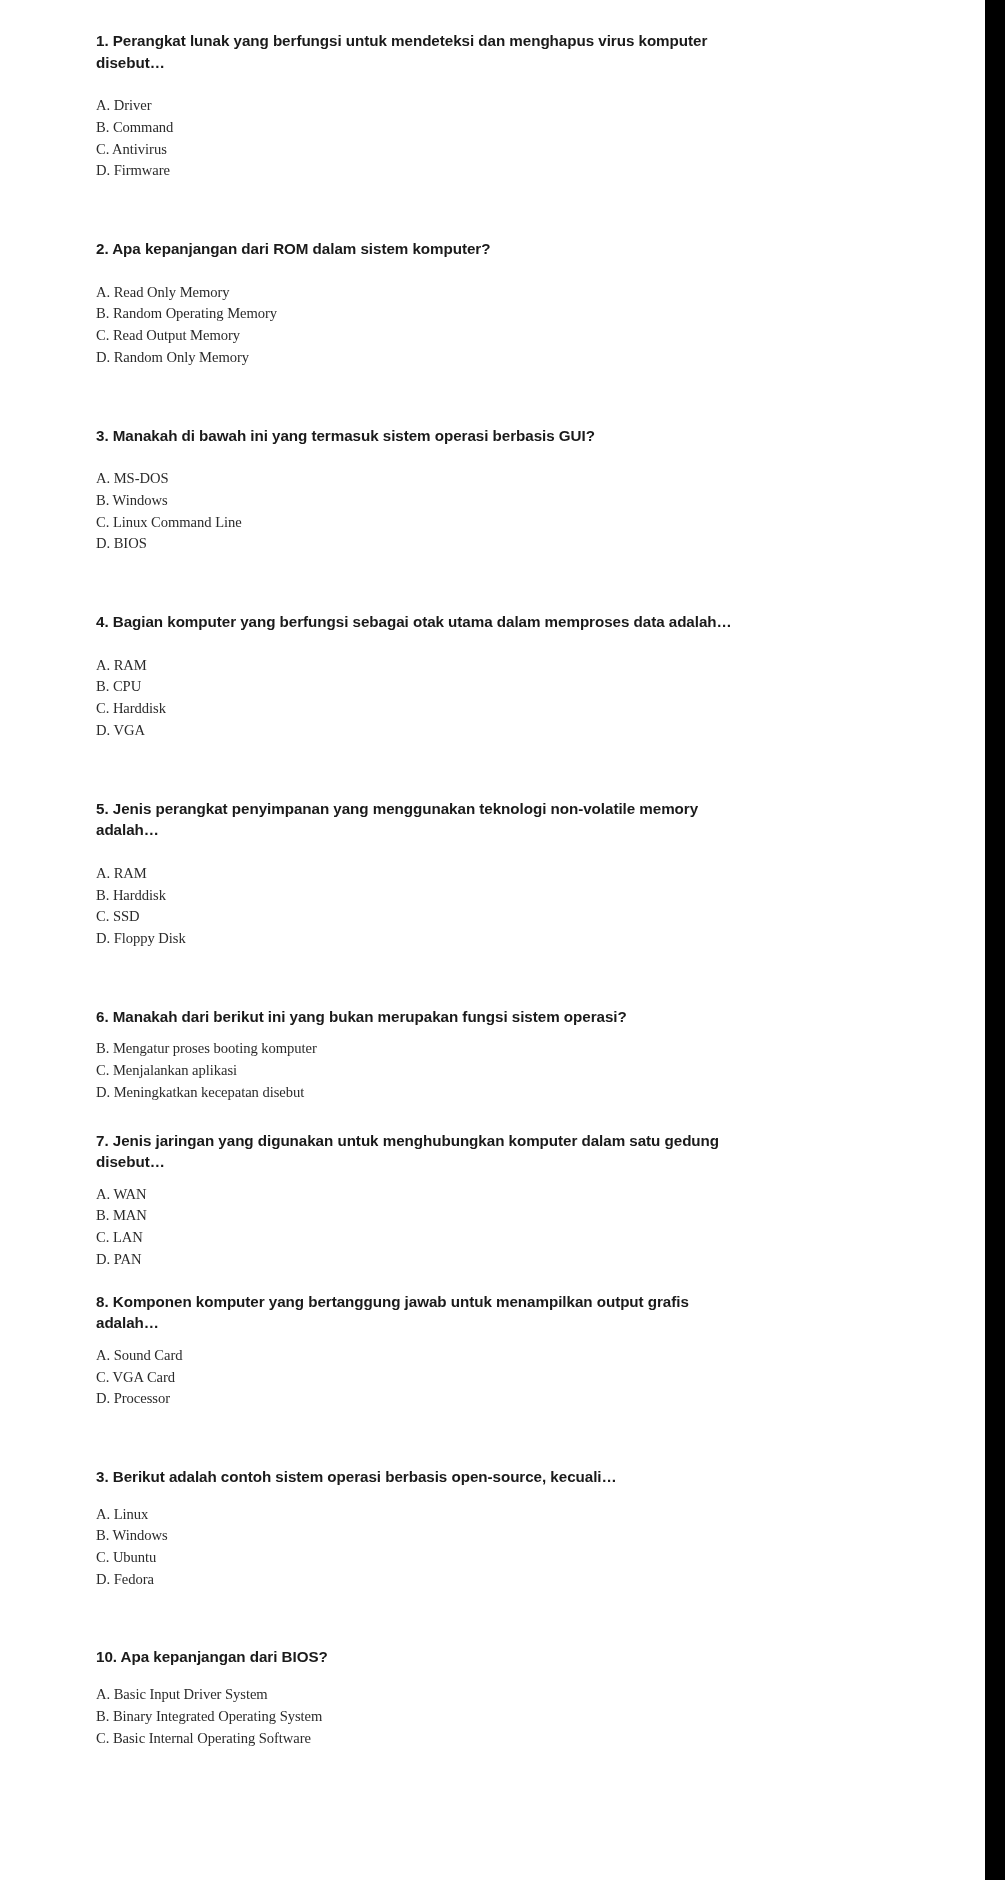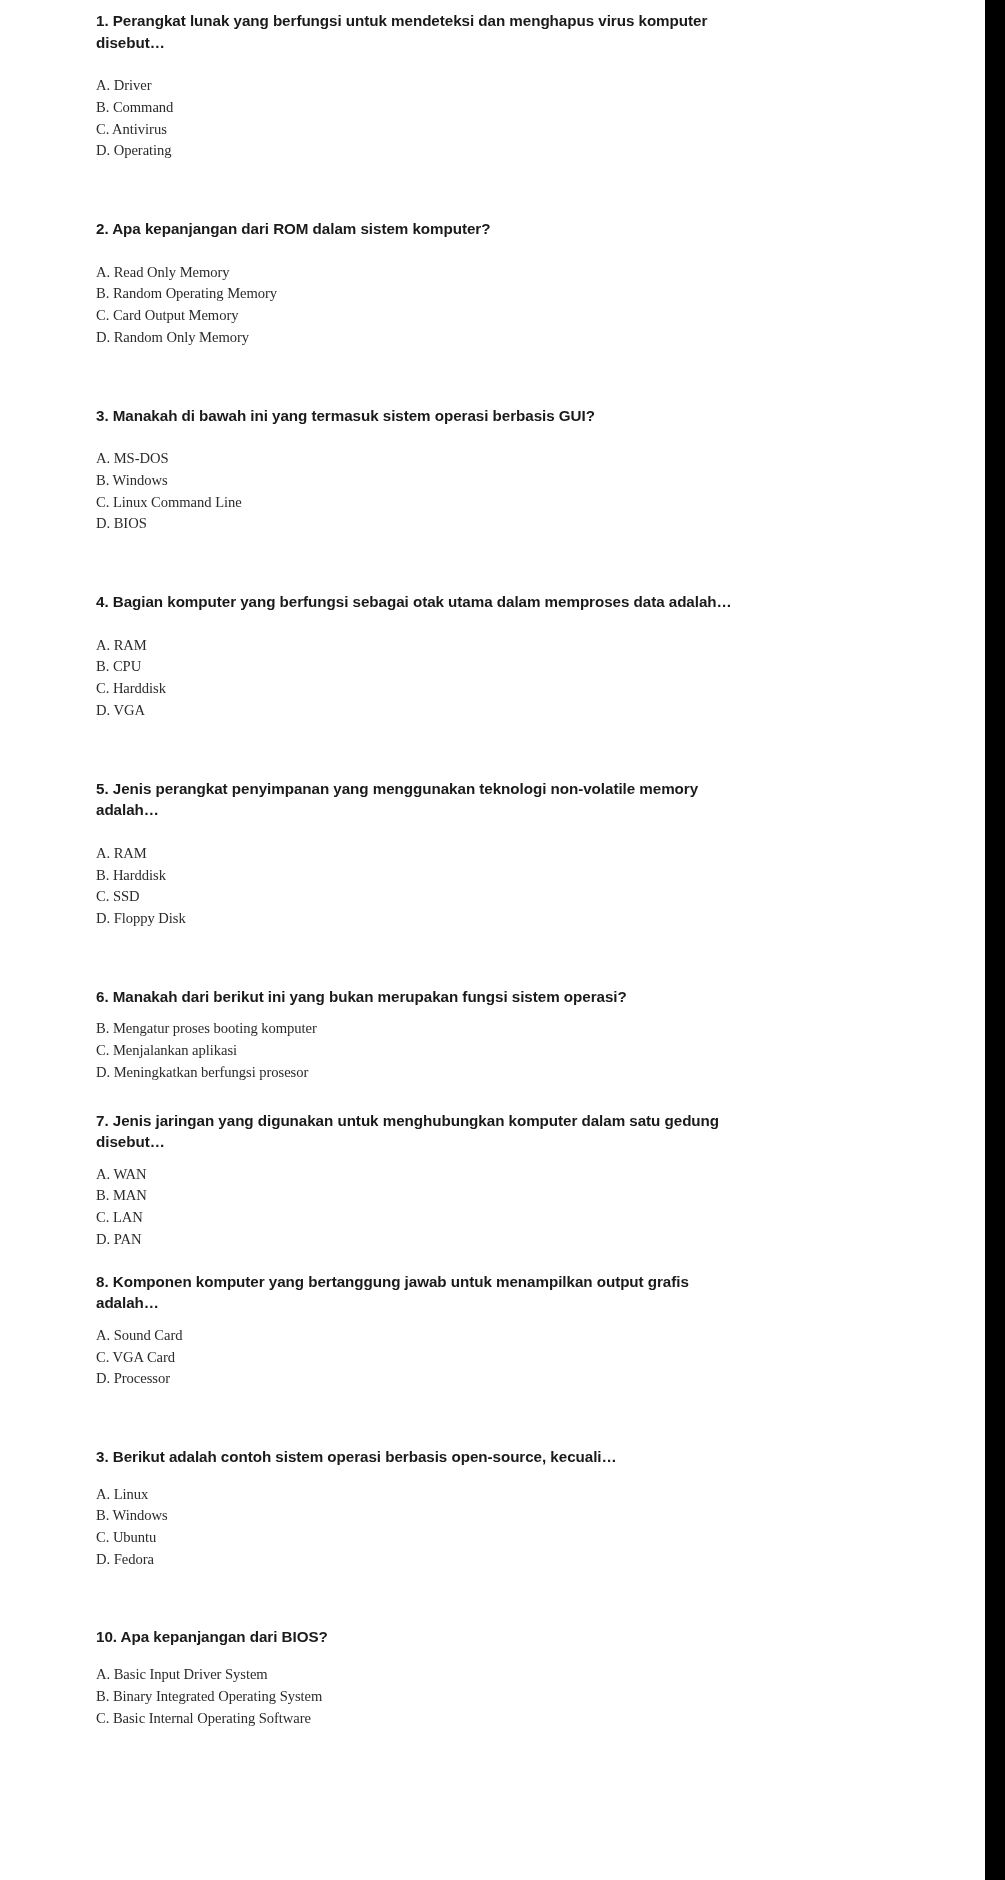--- a/index.html
+++ b/index.html
@@ -24,20 +24,21 @@
     top: 0;
     width: 985px;
     height: 1880px;
     background: #ffffff;
     overflow: hidden;
   }
 
   #quiz-content {
     padding: 10px 40px 0 96px;
     width: 985px;
+    margin-top: 20px;
   }
 
   .question-block {
     margin: 0;
     padding: 0;
   }
 
   .question-text {
     font-size: 15.2px;
     font-weight: bold;
@@ -89,30 +90,30 @@
 
 <div id="quiz-page">
   <div id="quiz-content">
 
     <div class="question-block gap-q-to-opts-lg gap-after-lg">
       <p class="question-text">1. Perangkat lunak yang berfungsi untuk mendeteksi dan menghapus virus komputer disebut…</p>
       <ul class="options-list">
         <li class="option-item">A. Driver</li>
         <li class="option-item">B. Command</li>
         <li class="option-item">C. Antivirus</li>
-        <li class="option-item">D. Operating</li>
+        <li class="option-item">D. Firmware</li>
       </ul>
     </div>
 
     <div class="question-block gap-q-to-opts-lg gap-after-lg">
       <p class="question-text">2. Apa kepanjangan dari ROM dalam sistem komputer?</p>
       <ul class="options-list">
         <li class="option-item">A. Read Only Memory</li>
         <li class="option-item">B. Random Operating Memory</li>
-        <li class="option-item">C. Card Output Memory</li>
+        <li class="option-item">C. Read Output Memory</li>
         <li class="option-item">D. Random Only Memory</li>
       </ul>
     </div>
 
     <div class="question-block gap-q-to-opts-lg gap-after-lg">
       <p class="question-text">3. Manakah di bawah ini yang termasuk sistem operasi berbasis GUI?</p>
       <ul class="options-list">
         <li class="option-item">A. MS-DOS</li>
         <li class="option-item">B. Windows</li>
         <li class="option-item">C. Linux Command Line</li>
@@ -138,21 +139,21 @@
         <li class="option-item">C. SSD</li>
         <li class="option-item">D. Floppy Disk</li>
       </ul>
     </div>
 
     <div class="question-block gap-q-to-opts-sm gap-after-sm">
       <p class="question-text">6. Manakah dari berikut ini yang bukan merupakan fungsi sistem operasi?</p>
       <ul class="options-list">
         <li class="option-item">B. Mengatur proses booting komputer</li>
         <li class="option-item">C. Menjalankan aplikasi</li>
-        <li class="option-item">D. Meningkatkan berfungsi prosesor</li>
+        <li class="option-item">D. Meningkatkan kecepatan disebut</li>
       </ul>
     </div>
 
     <div class="question-block gap-q-to-opts-sm gap-after-xs">
       <p class="question-text">7. Jenis jaringan yang digunakan untuk menghubungkan komputer dalam satu gedung disebut…</p>
       <ul class="options-list">
         <li class="option-item">A. WAN</li>
         <li class="option-item">B. MAN</li>
         <li class="option-item">C. LAN</li>
         <li class="option-item">D. PAN</li>

